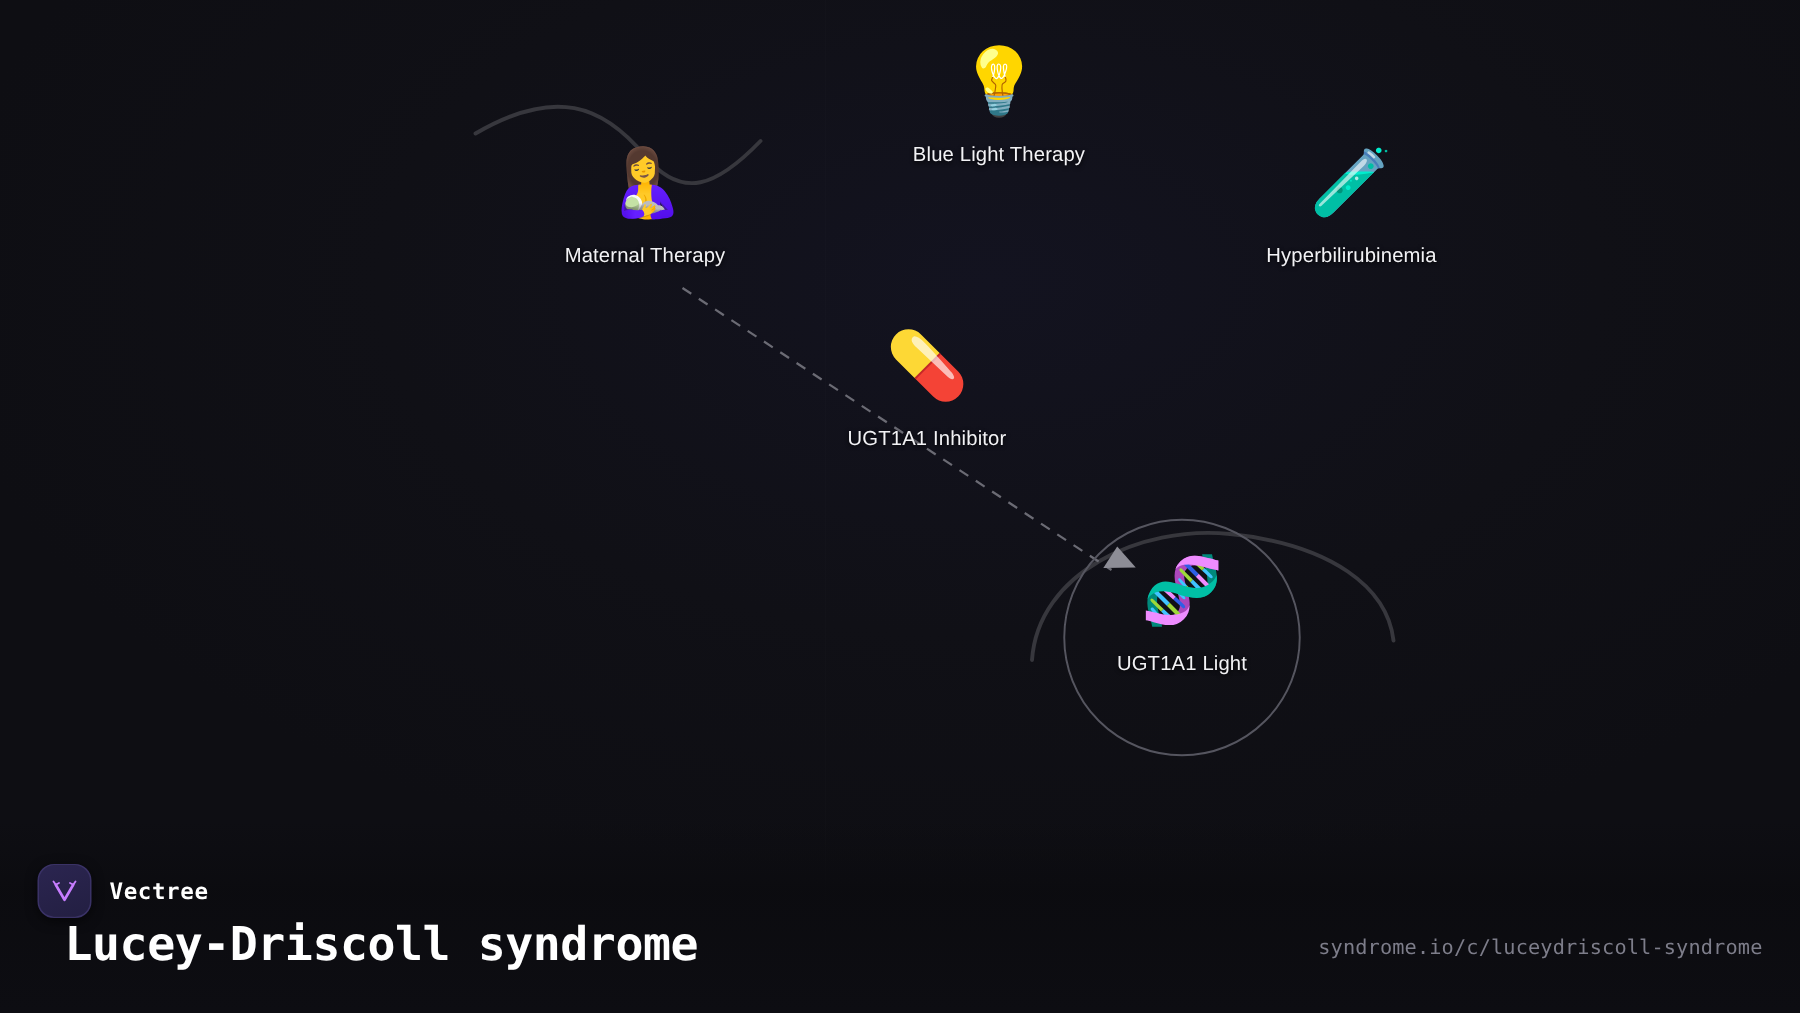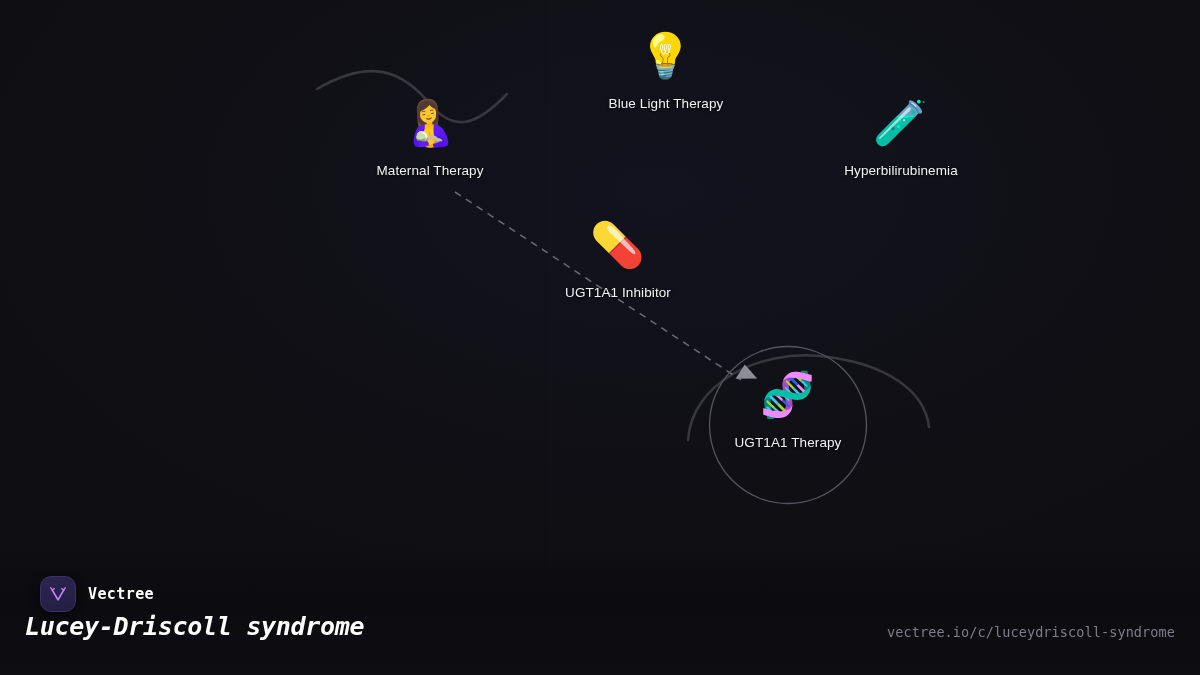--- a/index.html
+++ b/index.html
@@ -57,21 +57,21 @@
   
   #footer {
     position: absolute;
     left: 0; right: 0; bottom: 0;
     height: 128px;
     background: linear-gradient(to bottom, rgba(10,10,14,0) 0%, rgba(11,11,15,0.85) 38%, #0d0d12 100%);
     pointer-events: none;
   }
   #brand-row {
     position: absolute;
-    left: 40px;
+    left: 25px;
     top: 576px;
     display: flex;
     align-items: center;
     gap: 12px;
   }
   #brand-logo {
     width: 34px;
     height: 34px;
     border-radius: 11px;
     background: linear-gradient(160deg, #2b2550 0%, #231f42 100%);
@@ -83,29 +83,28 @@
   }
   #brand-name {
     font-family: "DejaVu Sans Mono", "Liberation Mono", monospace;
     font-size: 15px;
     font-weight: bold;
     color: #ffffff;
     letter-spacing: 0.4px;
   }
   #page-title {
     position: absolute;
-    left: 25px;
+    left: 43px;
     top: 612px;
     font-family: "DejaVu Sans Mono", "Liberation Mono", monospace;
-    font-size: 25px;
+    font-size: 31px;
     font-weight: bold;
     color: #ffffff;
     letter-spacing: -0.3px;
     white-space: nowrap;
-    font-style: italic;
   }
   #page-url {
     position: absolute;
     right: 25px;
     top: 624px;
     font-family: "DejaVu Sans Mono", "Liberation Mono", monospace;
     font-size: 13.5px;
     color: #7d7d8a;
     letter-spacing: 0.1px;
     white-space: nowrap;
@@ -152,32 +151,32 @@
     <span class="node-label">Hyperbilirubinemia</span>
   </div>
 
   <div class="node" style="left:618px;top:259px;">
     <span class="node-emoji">💊</span>
     <span class="node-label">UGT1A1 Inhibitor</span>
   </div>
 
   <div class="node" style="left:788px;top:409px;">
     <span class="node-emoji">🧬</span>
-    <span class="node-label">UGT1A1 Therapy</span>
+    <span class="node-label">UGT1A1 Light</span>
   </div>
 
   <div id="footer"></div>
 
   <div id="brand-row">
     <div id="brand-logo">
       <svg width="20" height="20" viewBox="0 0 24 24" xmlns="http://www.w3.org/2000/svg">
         <path d="M5 7 L12 19 L19 7" fill="none" stroke="#c77dff" stroke-width="2.1" stroke-linecap="round" stroke-linejoin="round"></path>
         <path d="M5 7 L3.2 4.4 M5 7 L7.6 5.6" fill="none" stroke="#c77dff" stroke-width="1.5" stroke-linecap="round"></path>
         <path d="M19 7 L20.8 4.4 M19 7 L16.4 5.6" fill="none" stroke="#c77dff" stroke-width="1.5" stroke-linecap="round"></path>
       </svg>
     </div>
     <div id="brand-name">Vectree</div>
   </div>
 
   <div id="page-title">Lucey-Driscoll syndrome</div>
-  <div id="page-url">vectree.io/c/luceydriscoll-syndrome</div>
+  <div id="page-url">syndrome.io/c/luceydriscoll-syndrome</div>
 
 </div>
 
 </body></html>

